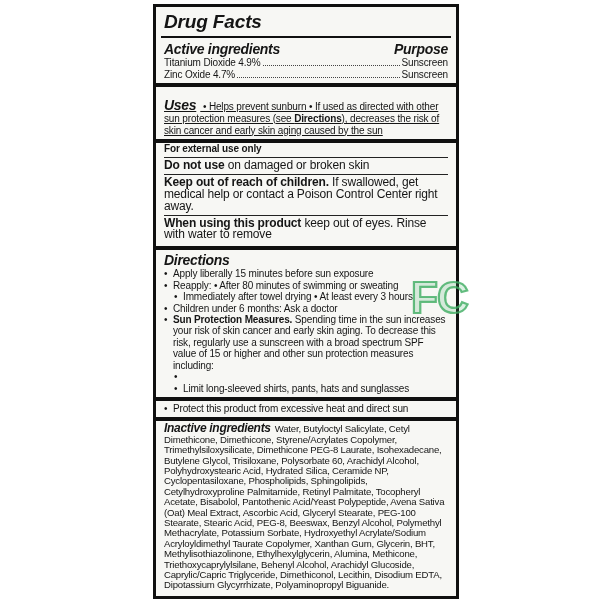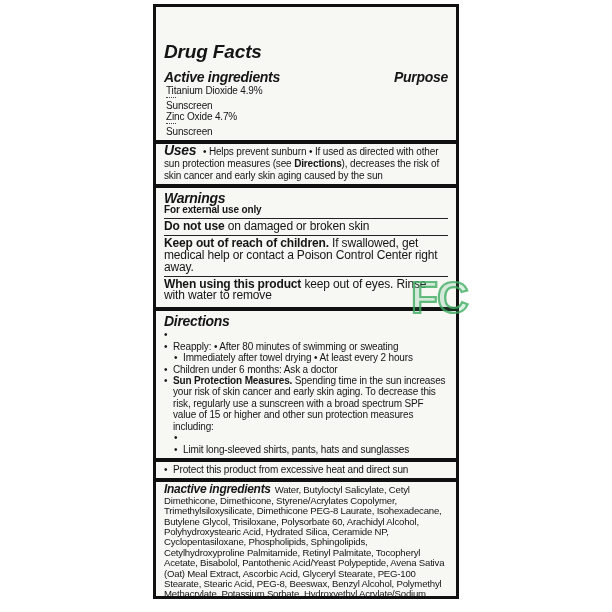--- a/index.html
+++ b/index.html
@@ -20,45 +20,44 @@
     border: 3px solid #101010;
     overflow: hidden;
     display: flex;
     flex-direction: column;
     letter-spacing: -0.15px;
   }
   .sec { padding: 2px 8px 3px 8px; }
   .title {
     font-size: 19px; font-weight: bold; font-style: italic;
     padding: 4px 8px 1px 8px;
-    margin-top: 30px;
   }
   .rule-med {
     height: 2px; background: #101010;
     margin: 2px 5px 1px 5px;
   }
   .h2 {
     font-size: 14px; font-weight: bold; font-style: italic;
     letter-spacing: -0.3px;
   }
   .h2.inline { margin-right: 4px; }
   .divider {
     height: 4px; background: #101010; flex: none;
   }
   
   .ai-head-row { display: flex; justify-content: space-between; align-items: baseline; text-align: right; }
-  .ai-row { display: flex; align-items: baseline; font-size: 10px; line-height: 11.5px; flex-direction: column; }
+  .ai-row { display: flex; align-items: baseline; font-size: 10px; line-height: 11.5px; }
   .ai-dots {
     flex: 1 1 auto;
     border-bottom: 1.6px dotted #444;
     margin: 0 2px 2px 2px;
     min-width: 10px;
   }
   
-  .uses-body { font-size: 10px; line-height: 11.8px; padding-top: 1px; }
+  .uses-body { font-size: 10px; line-height: 11.8px; padding-top: 13px; text-decoration: underline; }
   .uses-body .h2 { font-size: 14px; }
   
   .warn-sub { font-size: 10px; font-weight: bold; line-height: 12px; margin-top: -2px; padding-bottom: 2px; }
   .warn-row {
     border-top: 1.2px solid #222;
     font-size: 12px; line-height: 11.6px;
     padding: 2px 0 2.5px 0;
   }
   
   .bullet { display: flex; font-size: 10px; line-height: 11.4px; }
@@ -111,44 +110,44 @@
 
   <div class="divider"></div>
 
   <div class="sec uses-body">
     <span class="h2 inline">Uses</span><span><span> • Helps prevent sunburn • If used as directed with other sun protection measures (see </span><b>Directions</b><span>), decreases the risk of skin cancer and early skin aging caused by the sun</span></span>
   </div>
 
   <div class="divider"></div>
 
   <div class="sec">
-    <div class="h2">Warnings</div>
     <div class="warn-sub">For external use only</div>
     <div>
         <div class="warn-row"><b>Do not use</b><span> on damaged or broken skin</span></div>
         <div class="warn-row"><b>Keep out of reach of children.</b><span> If swallowed, get medical help or contact a Poison Control Center right away.</span></div>
         <div class="warn-row"><b>When using this product</b><span> keep out of eyes. Rinse with water to remove</span></div>
       </div>
   </div>
 
   <div class="divider"></div>
 
   <div class="sec">
     <div class="h2">Directions</div>
     <div>
         <div class="bullet">
           <span class="dot">•</span>
+          <span><span>Apply liberally 15 minutes before sun exposure</span></span>
         </div>
         <div class="bullet">
           <span class="dot">•</span>
           <span><span>Reapply: • After 80 minutes of swimming or sweating</span></span>
         </div>
         <div class="bullet ind1">
           <span class="dot">•</span>
-          <span><span>Immediately after towel drying • At least every 2 hours</span></span>
+          <span><span>Immediately after towel drying • At least every 3 hours</span></span>
         </div>
         <div class="bullet">
           <span class="dot">•</span>
           <span><span>Children under 6 months: Ask a doctor</span></span>
         </div>
         <div class="bullet">
           <span class="dot">•</span>
           <span><b>Sun Protection Measures.</b><span> Spending time in the sun increases your risk of skin cancer and early skin aging. To decrease this risk, regularly use a sunscreen with a broad spectrum SPF value of 15 or higher and other sun protection measures including:</span></span>
         </div>
         <div class="bullet ind1">

